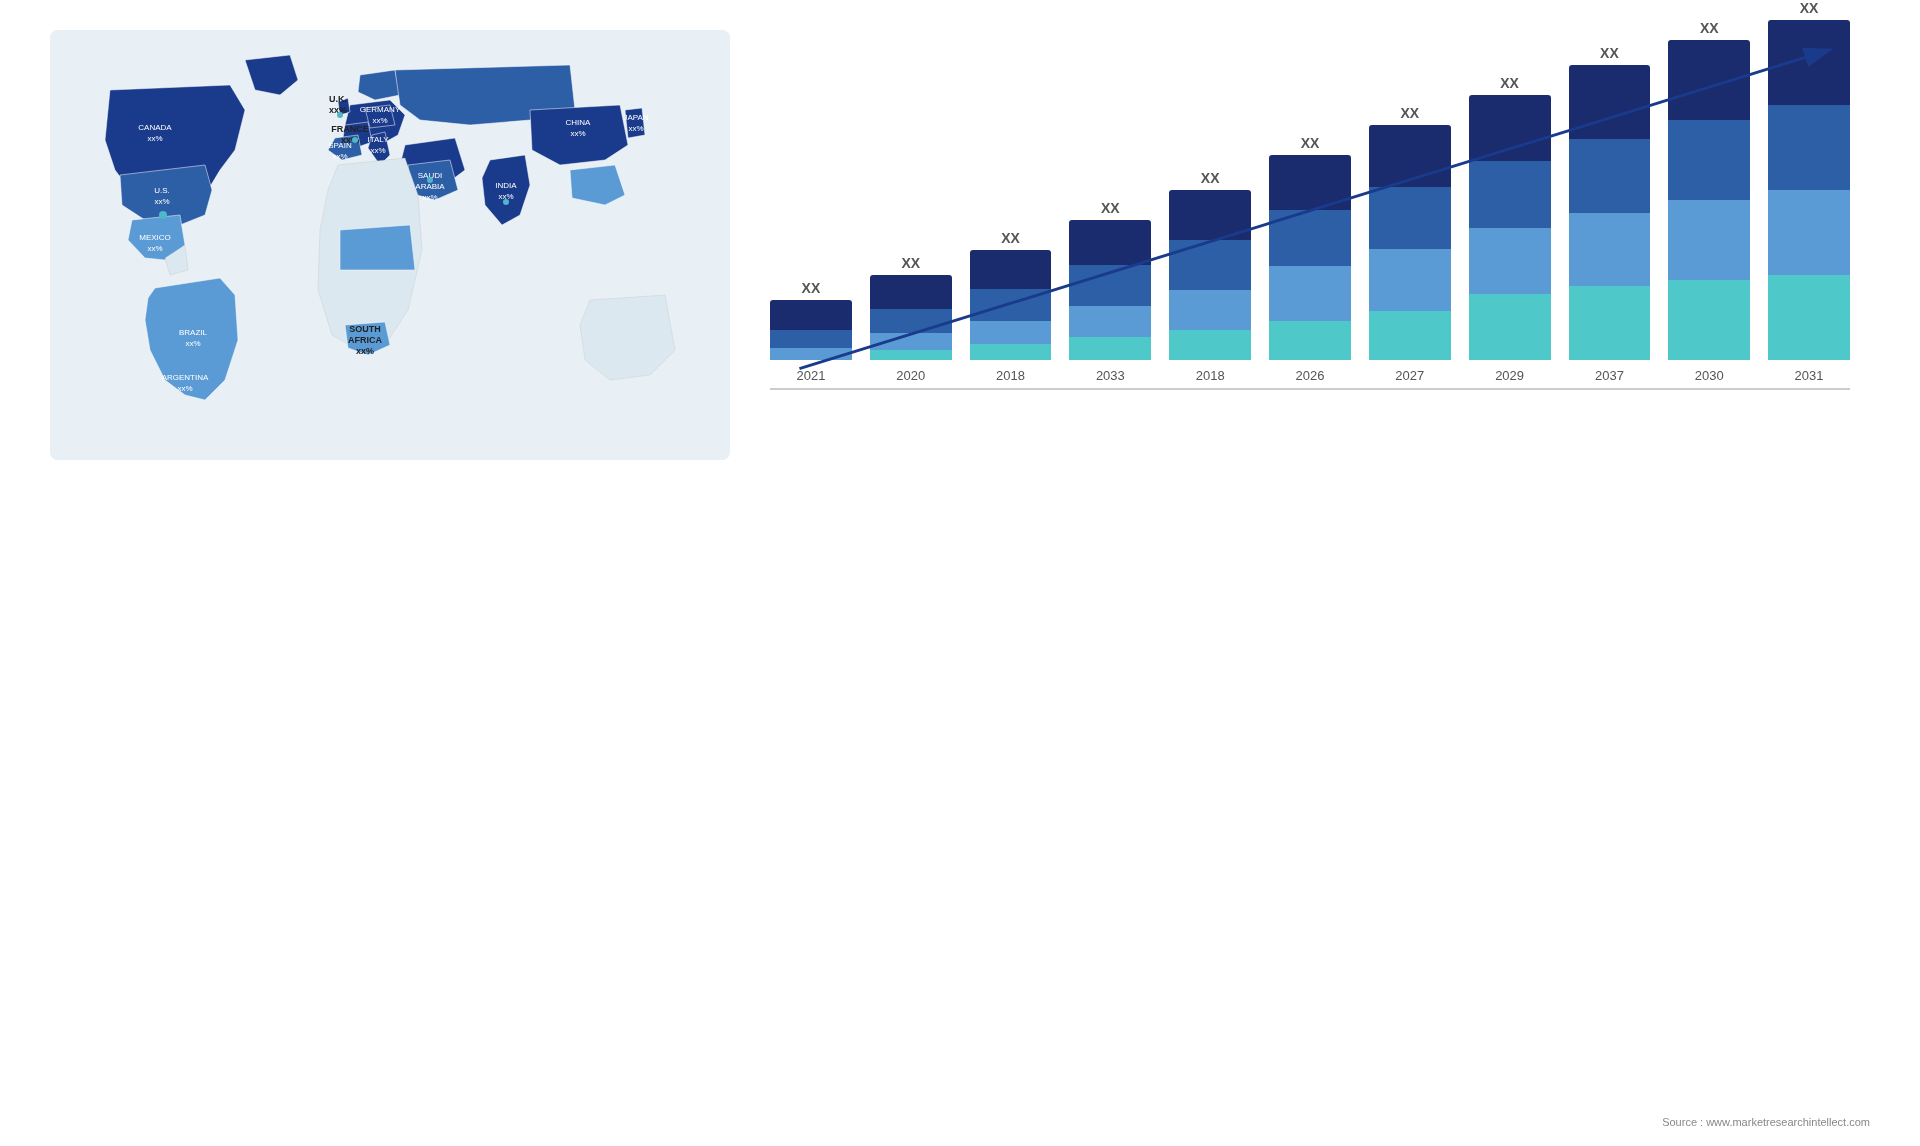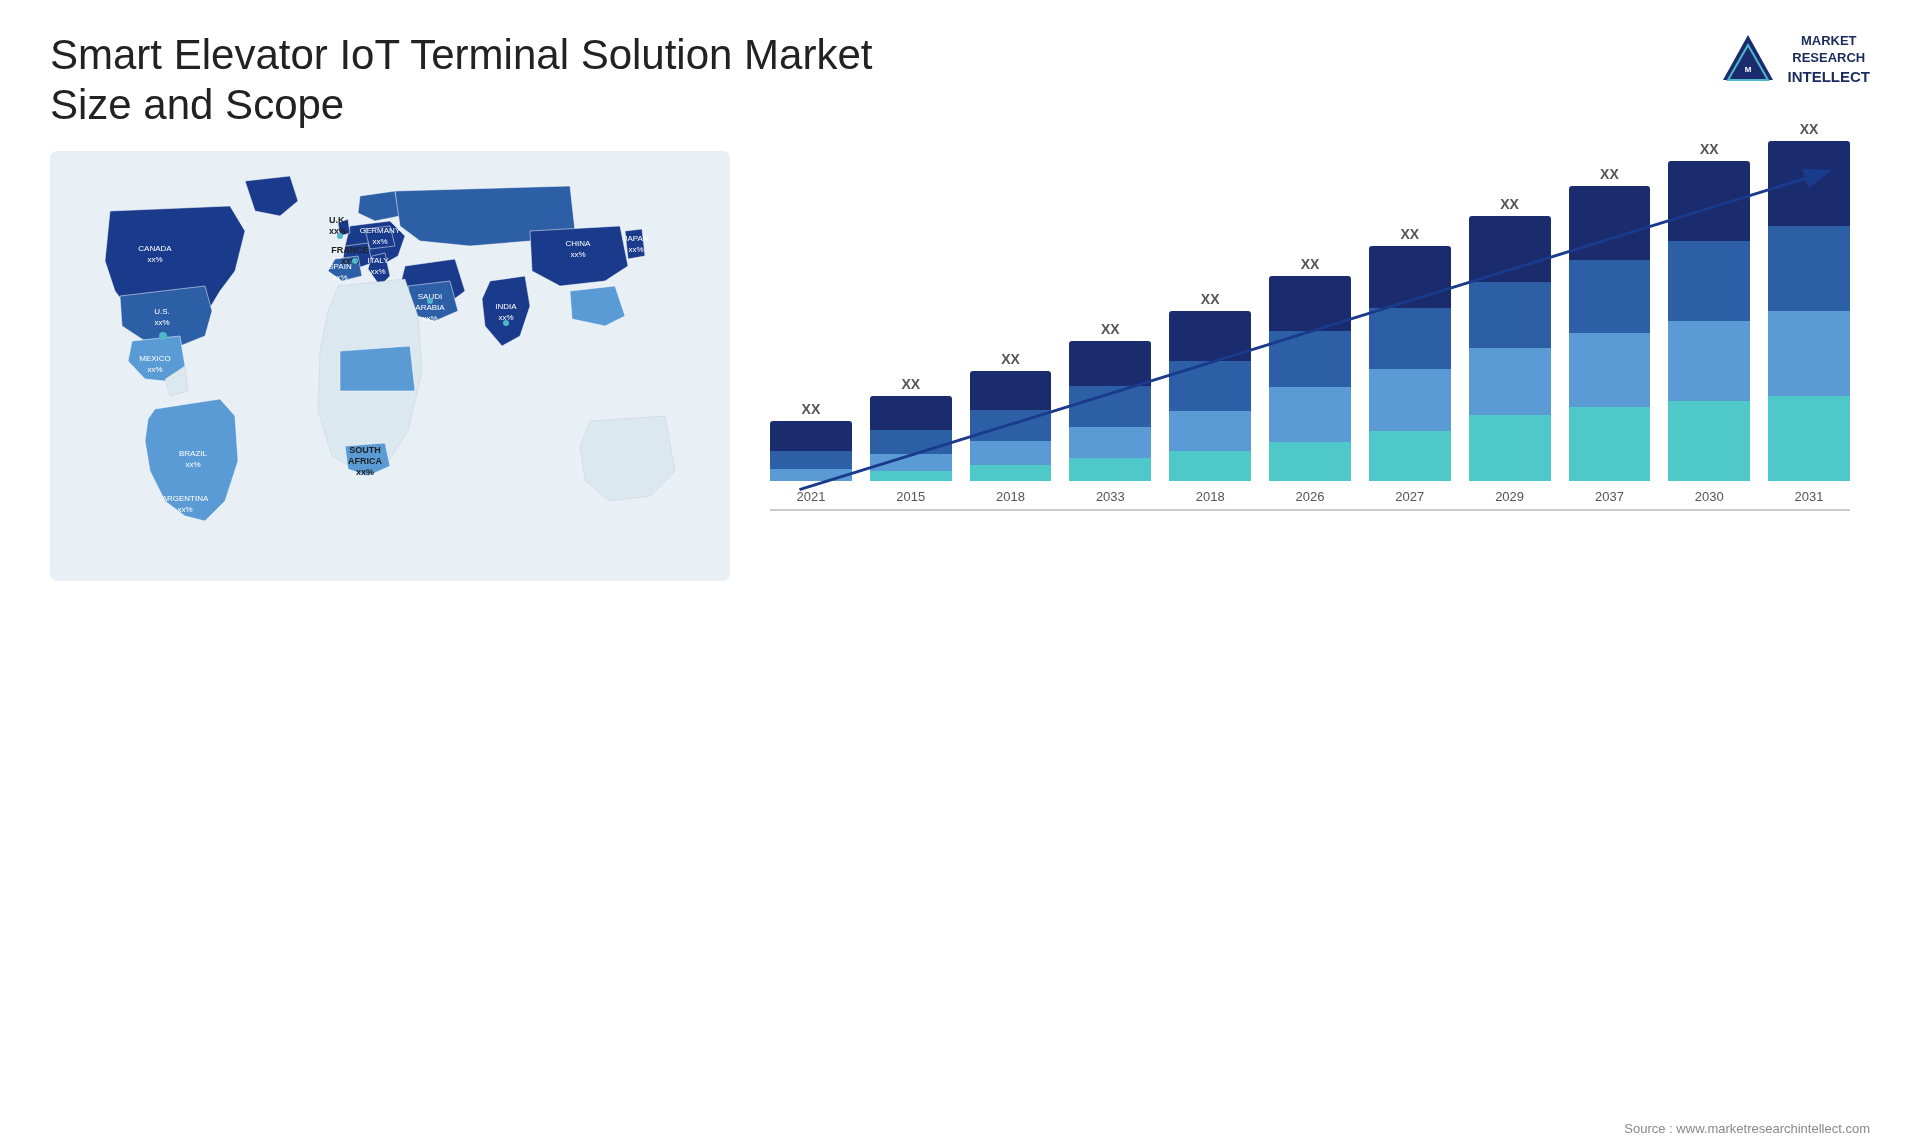--- a/index.html
+++ b/index.html
@@ -127,23 +127,23 @@
 
     .bar-year {
       font-size: 13px;
       color: #555;
       margin-top: 8px;
     }
 
     
     .source-text {
       position: absolute;
-      bottom: 10px;
+      bottom: 18px;
       right: 50px;
-      font-size: 13px;
+      font-size: 11px;
       color: #888;
     }
 
     
     .map-country {
       fill: #1a3a8c;
       stroke: #fff;
       stroke-width: 0.5;
     }
     .map-country-light {
@@ -171,37 +171,20 @@
       font-size: 8px;
       fill: #fff;
       font-family: Arial, sans-serif;
     }
   </style>
 </head>
 <body>
 
 <div class="page-container">
 
-  <div class="header">
-    <h1 class="page-title">Smart Elevator IoT Terminal Solution Market Size and Scope</h1>
-    <div class="logo-area">
-      <div class="logo-icon">
-        <svg viewBox="0 0 60 60" width="60" height="60">
-          <polygon points="30,5 55,50 5,50" fill="#1a2b6e"></polygon>
-          <polygon points="30,15 50,50 10,50" fill="none" stroke="#4eb8c8" stroke-width="2"></polygon>
-          <text x="30" y="42" text-anchor="middle" font-size="8" fill="white" font-weight="bold">M</text>
-        </svg>
-      </div>
-      <div class="logo-text">
-        <span>MARKET</span>
-        <span>RESEARCH</span>
-        <span class="intellect">INTELLECT</span>
-      </div>
-    </div>
-  </div>
 
   <div class="main-content">
 
     <div class="left-panel">
       <div class="map-container">
         
         <svg viewBox="0 0 680 430" width="680" height="430" xmlns="http://www.w3.org/2000/svg">
 
           <rect width="680" height="430" fill="#e8f0f5"></rect>
 
@@ -332,21 +315,21 @@
             <div class="bar-year">2021</div>
           </div>
           <div class="bar-group">
             <div class="bar-value">XX</div>
             <div class="bar-stack" style="height:85px;">
               <div style="flex:1;background:#1a2b6e;"></div>
               <div style="flex:0.7;background:#2d5fa6;"></div>
               <div style="flex:0.5;background:#5b9bd5;"></div>
               <div style="flex:0.3;background:#4ec8c8;"></div>
             </div>
-            <div class="bar-year">2015</div>
+            <div class="bar-year">2020</div>
           </div>
           <div class="bar-group">
             <div class="bar-value">XX</div>
             <div class="bar-stack" style="height:110px;">
               <div style="flex:1;background:#1a2b6e;"></div>
               <div style="flex:0.8;background:#2d5fa6;"></div>
               <div style="flex:0.6;background:#5b9bd5;"></div>
               <div style="flex:0.4;background:#4ec8c8;"></div>
             </div>
             <div class="bar-year">2018</div>

